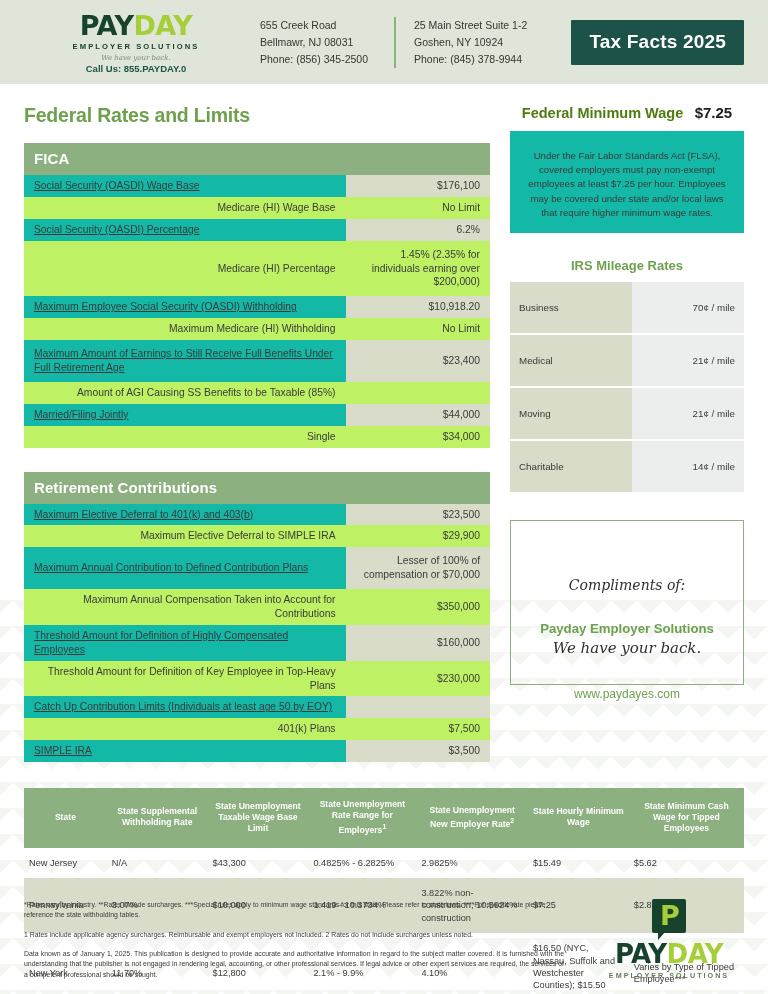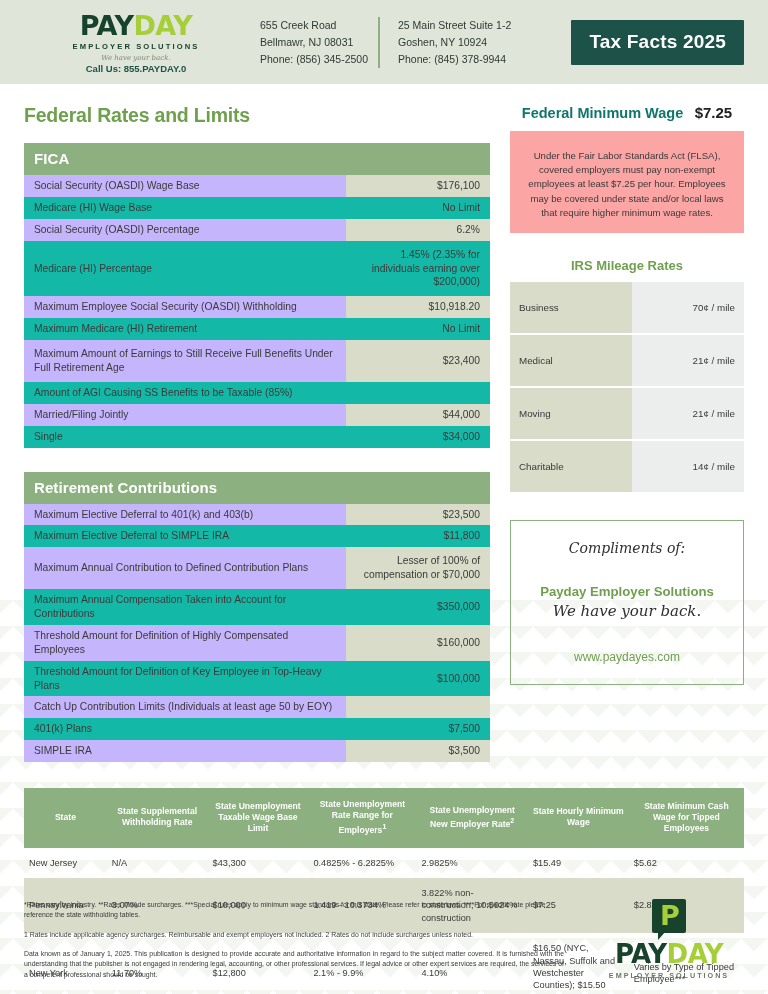--- a/index.html
+++ b/index.html
@@ -54,21 +54,21 @@
   }
   .logo-call {
     font-size: 9.5px; font-weight: bold; color: #1d5248; margin-top: 1px;
   }
   .addr {
     font-size: 10.5px; line-height: 1.62; color: #2f3a33;
     padding-left: 24px; width: 140px;
   }
   .addr.second {
     border-left: 2px solid #8cb07f;
-    padding-left: 18px; margin-left: 2px;
+    padding-left: 18px; margin-left: 18px;
   }
   .badge {
     margin-left: auto;
     background: #1d5248;
     color: #ffffff;
     font-size: 19px; font-weight: bold;
     padding: 11px 18px 12px;
     letter-spacing: .2px;
     border-radius: 1px;
   }
@@ -103,39 +103,39 @@
   }
   .dtable td {
     font-size: 10.3px;
     padding: 4px 10px;
     vertical-align: middle;
     line-height: 1.35;
     color: #3a3a3a;
   }
   .dtable td.lab { width: 69%; }
   .dtable td.val { text-align: right; }
-  .dtable tr.shade td.lab { background: #c4b5fd; }
+  .dtable tr.shade td.lab { background: #14b8a6; text-decoration: underline; }
   .dtable tr.shade td.val { background: #d8dcc8; }
-  .dtable tr.plain td { background: #14b8a6; }
+  .dtable tr.plain td { background: #bef264; text-align: right; }
   .dtable tr.tall td { padding-top: 7px; padding-bottom: 7px; }
 
   
   .fmw-head {
     text-align: center;
     margin-bottom: 9px;
     white-space: nowrap;
   }
   .fmw-label {
-    color: #0f766e; font-size: 14.5px; font-weight: bold;
+    color: #4d7c0f; font-size: 14.5px; font-weight: bold;
   }
   .fmw-amt {
     color: #202020; font-size: 15px; font-weight: bold; margin-left: 7px;
   }
   .fmw-box {
-    background: #fca5a5;
+    background: #14b8a6;
     padding: 18px 14px 20px;
     font-size: 9.6px;
     line-height: 1.48;
     text-align: center;
     color: #3a3a3a;
     height: 102px;
   }
 
   .irs-title {
     color: #6fa04e; font-size: 13px; font-weight: bold;
@@ -154,20 +154,21 @@
     margin-top: 26px;
     padding: 19px 14px 17px;
     text-align: center;
     height: 165px;
   }
   .compl-top {
     font-family: "DejaVu Serif", serif;
     font-style: italic;
     font-size: 14px;
     color: #2f2f2f;
+    margin-top: 37px;
   }
   .compl-name {
     color: #6fa04e; font-weight: bold; font-size: 13.2px;
     margin-top: 28px;
   }
   .compl-slogan {
     font-family: "DejaVu Serif", serif;
     font-style: italic;
     font-size: 15px;
     color: #2f2f2f;
@@ -306,21 +307,21 @@
               </tr>
               <tr class="plain tall">
                 <td class="lab">Medicare (HI) Percentage</td>
                 <td class="val">1.45% (2.35% for individuals earning over $200,000)</td>
               </tr>
               <tr class="shade">
                 <td class="lab">Maximum Employee Social Security (OASDI) Withholding</td>
                 <td class="val">$10,918.20</td>
               </tr>
               <tr class="plain">
-                <td class="lab">Maximum Medicare (HI) Retirement</td>
+                <td class="lab">Maximum Medicare (HI) Withholding</td>
                 <td class="val">No Limit</td>
               </tr>
               <tr class="shade tall">
                 <td class="lab">Maximum Amount of Earnings to Still Receive Full Benefits Under Full Retirement Age</td>
                 <td class="val">$23,400</td>
               </tr>
               <tr class="plain">
                 <td class="lab">Amount of AGI Causing SS Benefits to be Taxable (85%)</td>
                 <td class="val"></td>
               </tr>
@@ -341,37 +342,37 @@
             <th colspan="2">Retirement Contributions</th>
           </tr>
           </tbody>
             <tbody id="ret-body">
               <tr class="shade">
                 <td class="lab">Maximum Elective Deferral to 401(k) and 403(b)</td>
                 <td class="val">$23,500</td>
               </tr>
               <tr class="plain">
                 <td class="lab">Maximum Elective Deferral to SIMPLE IRA</td>
-                <td class="val">$11,800</td>
+                <td class="val">$29,900</td>
               </tr>
               <tr class="shade tall">
                 <td class="lab">Maximum Annual Contribution to Defined Contribution Plans</td>
                 <td class="val">Lesser of 100% of compensation or $70,000</td>
               </tr>
               <tr class="plain">
                 <td class="lab">Maximum Annual Compensation Taken into Account for Contributions</td>
                 <td class="val">$350,000</td>
               </tr>
               <tr class="shade">
                 <td class="lab">Threshold Amount for Definition of Highly Compensated Employees</td>
                 <td class="val">$160,000</td>
               </tr>
               <tr class="plain">
                 <td class="lab">Threshold Amount for Definition of Key Employee in Top-Heavy Plans</td>
-                <td class="val">$100,000</td>
+                <td class="val">$230,000</td>
               </tr>
               <tr class="shade">
                 <td class="lab">Catch Up Contribution Limits (Individuals at least age 50 by EOY)</td>
                 <td class="val"></td>
               </tr>
               <tr class="plain">
                 <td class="lab">401(k) Plans</td>
                 <td class="val">$7,500</td>
               </tr>
               <tr class="shade">

